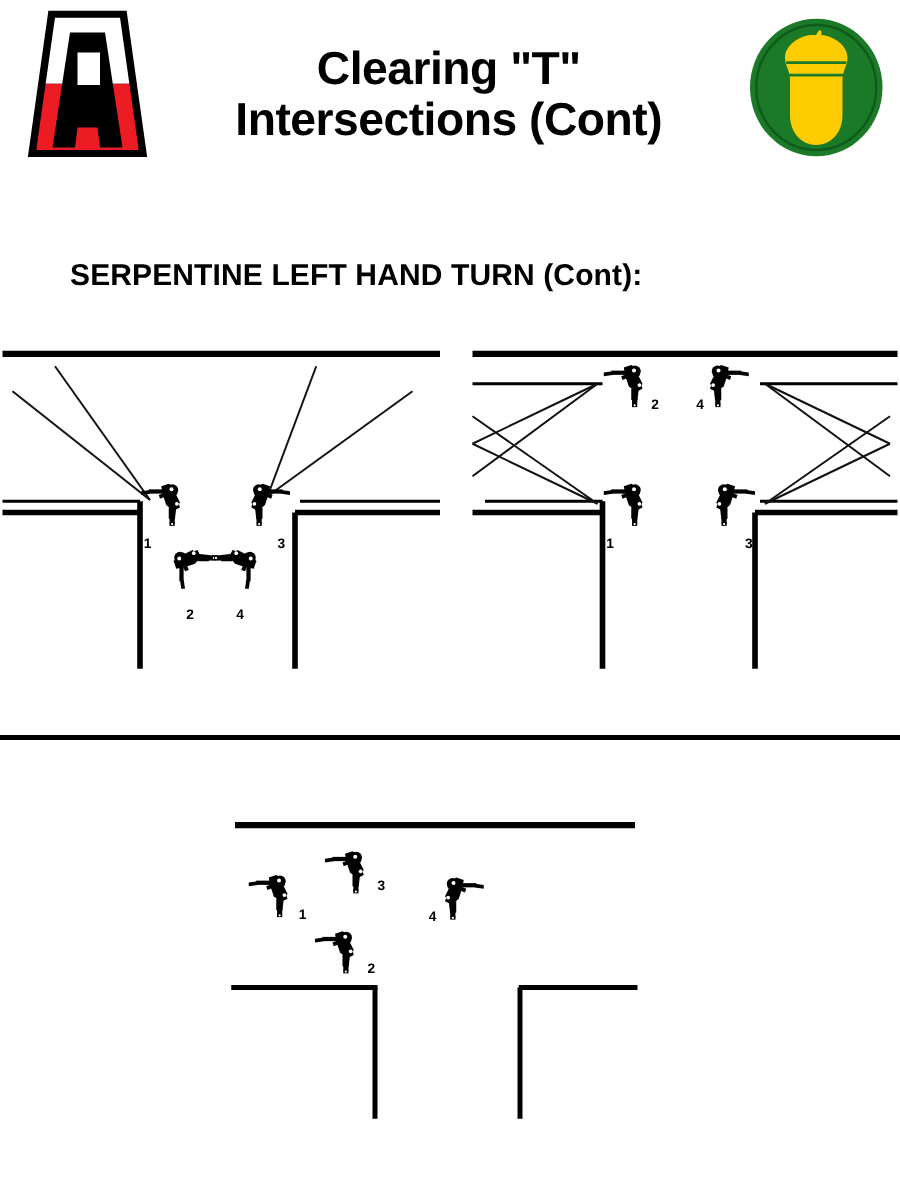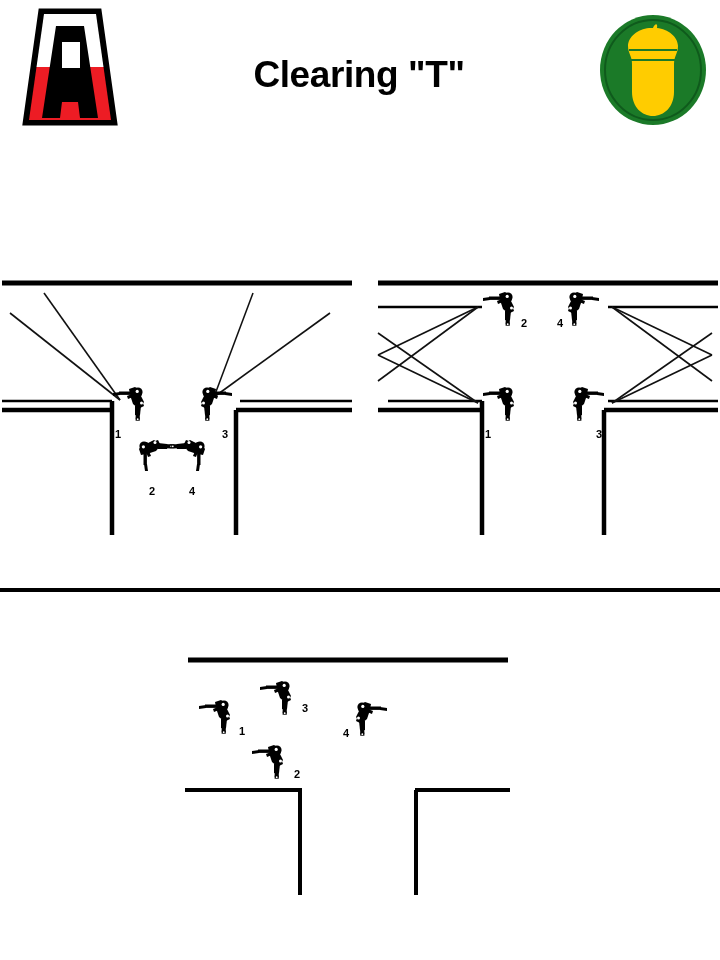--- a/index.html
+++ b/index.html
@@ -79,20 +79,21 @@
         <path d="M38 20 L66 20 L80 112 L62 112 L60 96 L44 96 L42 112 L24 112 Z" fill="#000000"></path>
 
         <rect x="44" y="36" width="18" height="26" fill="#ffffff"></rect>
 
         <path d="M22 4 L82 4 L98 118 L6 118 Z" fill="none" stroke="#000000" stroke-width="3"></path>
       </svg>
     </div>
 
     <div class="title">
       <span class="title-line">Clearing "T"</span>
+      <span class="title-line">Intersections (Cont)</span>
     </div>
 
     <div class="logo-right">
       <svg viewBox="0 0 110 115" width="110" height="115" aria-hidden="true">
         <ellipse cx="55" cy="58" rx="53" ry="55" fill="#1b7a28"></ellipse>
         <ellipse cx="55" cy="58" rx="48" ry="50" fill="none" stroke="#0f5a1c" stroke-width="2"></ellipse>
 
         <path d="M55 16 C57 11 60 11 59 16
                  C70 17 80 25 80 34
                  C80 41 76 44 76 52
@@ -101,20 +102,21 @@
                  C44 104 34 95 34 80
                  L34 52
                  C34 44 30 41 30 34
                  C30 25 40 17 51 16 Z" fill="#ffcc00"></path>
         <path d="M31 38 L79 38" stroke="#1b7a28" stroke-width="2.2" fill="none"></path>
         <path d="M33 48 L77 48" stroke="#1b7a28" stroke-width="2.2" fill="none"></path>
       </svg>
     </div>
   </div>
 
+  <div class="subtitle">SERPENTINE LEFT HAND TURN (Cont):</div>
 
   <div class="diagrams">
 
     <svg width="720" height="700" viewBox="0 0 720 700" aria-hidden="true">
       <defs>
 
         <g id="soldier">
 
           <path d="M-20,-7 L-13,-8 L-13,-5 L-20,-4 Z" fill="#000"></path>
           <rect x="-14" y="-8.5" width="12" height="3.4" fill="#000"></rect>

